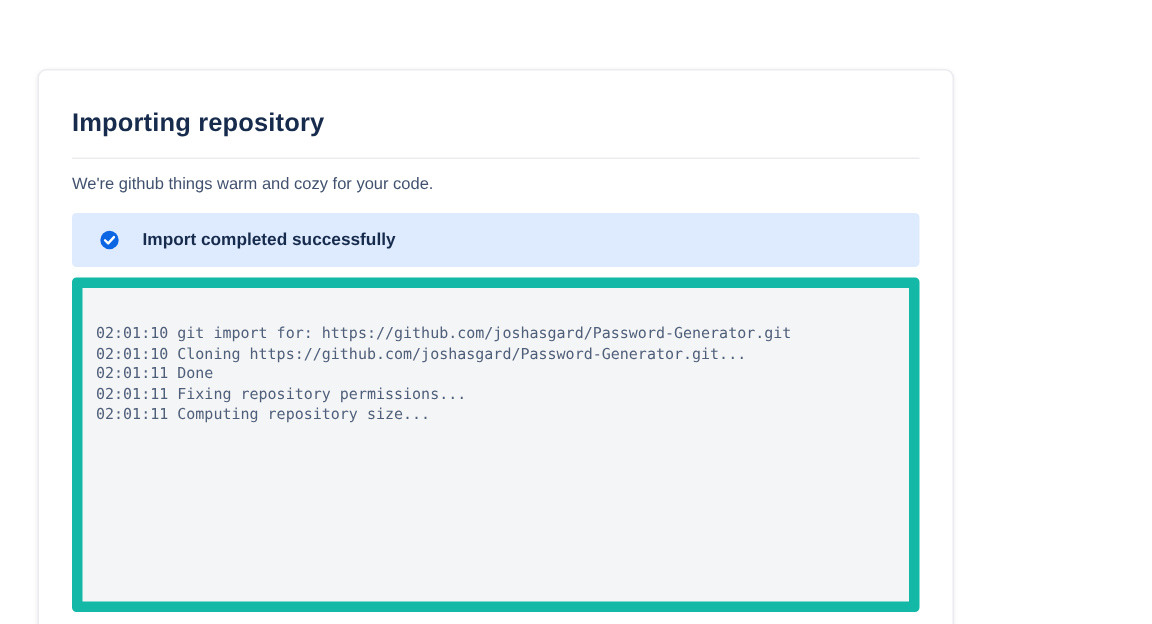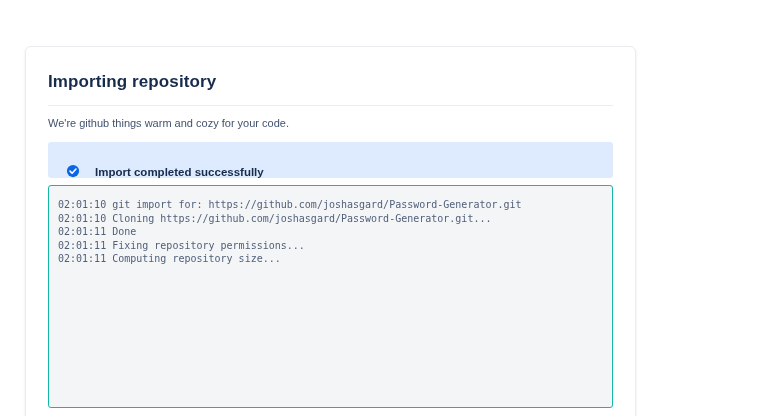--- a/index.html
+++ b/index.html
@@ -38,41 +38,41 @@
     margin-top: 11px;
     font-size: 11px;
     color: #42526e;
   }
   .banner {
     margin-top: 13px;
     height: 36px;
     background: #deebff;
     border-radius: 3px;
     display: flex;
-    align-items: flex-end;
+    align-items: center;
     padding: 0 18px;
   }
   .banner .icon {
     width: 14px; height: 14px;
     display: inline-flex;
     flex: 0 0 auto;
   }
   .banner-label {
     margin-left: 15px;
     font-size: 11.5px;
     font-weight: 700;
     color: #172b4d;
   }
   .log-box {
     margin-top: 7px;
     height: 223px;
     background: #f4f5f7;
-    border: 1px solid #14b8a6;
+    border: 7px solid #14b8a6;
     border-radius: 3px;
-    padding: 12px 9px;
+    padding: 24px 9px;
     font-family: "DejaVu Sans Mono", "Liberation Mono", monospace;
     font-size: 10px;
     line-height: 13.5px;
     color: #505f79;
     overflow: hidden;
     white-space: pre;
   }
 </style>
 </head>
 <body>

